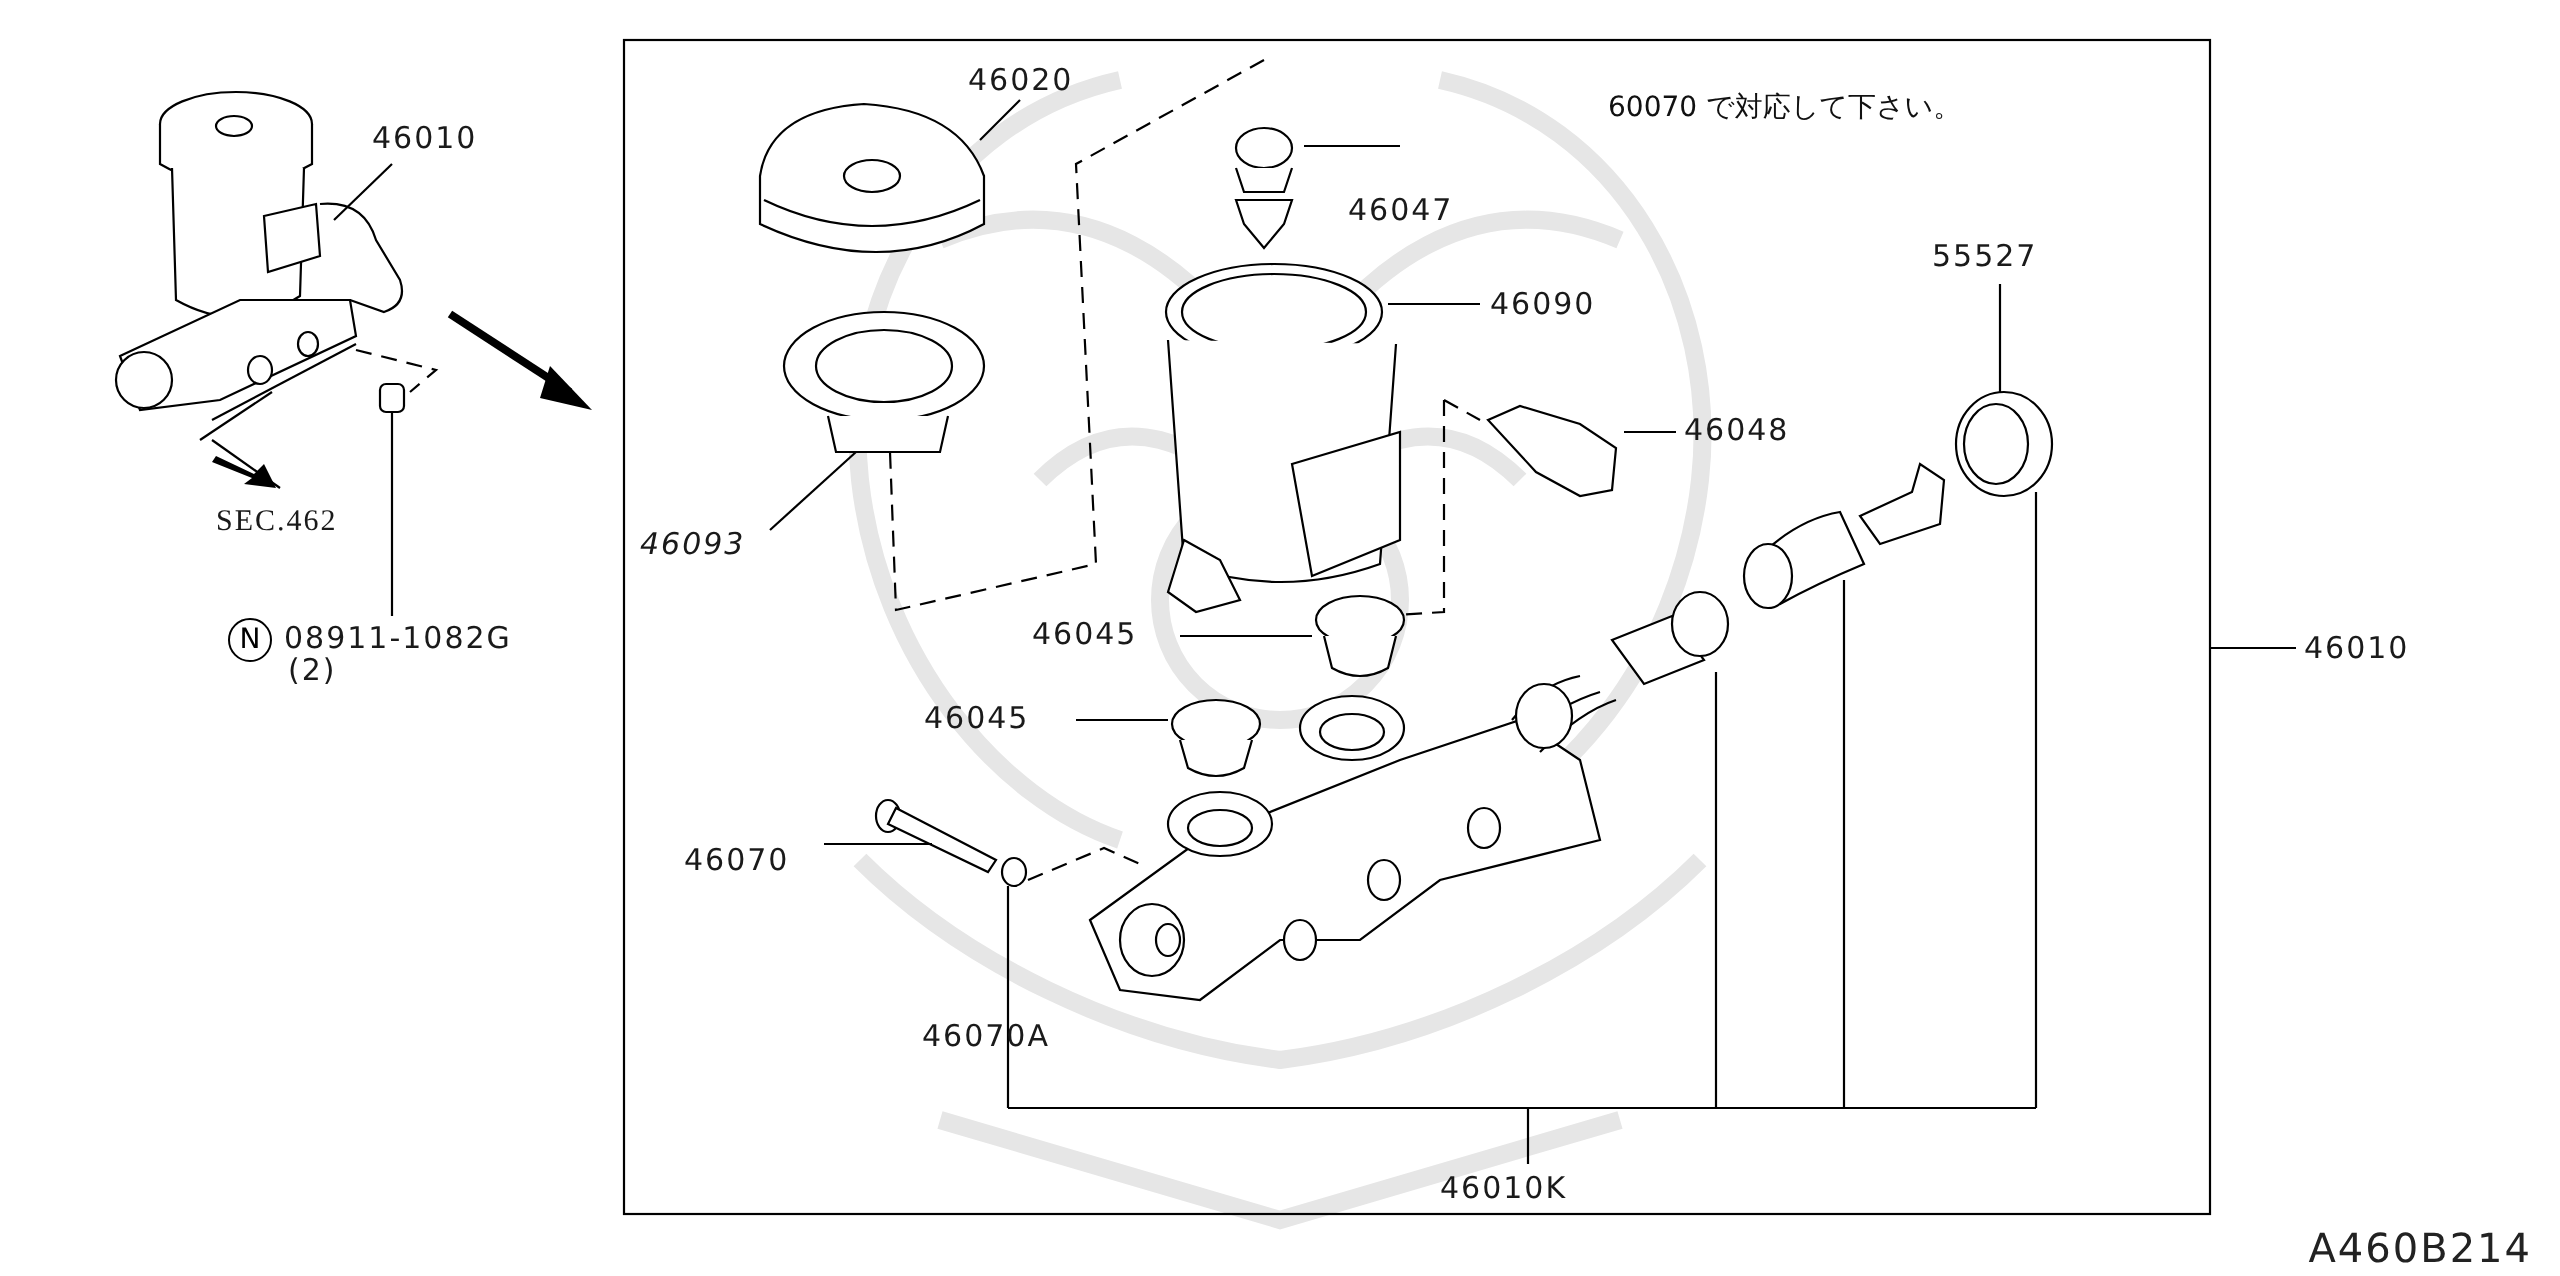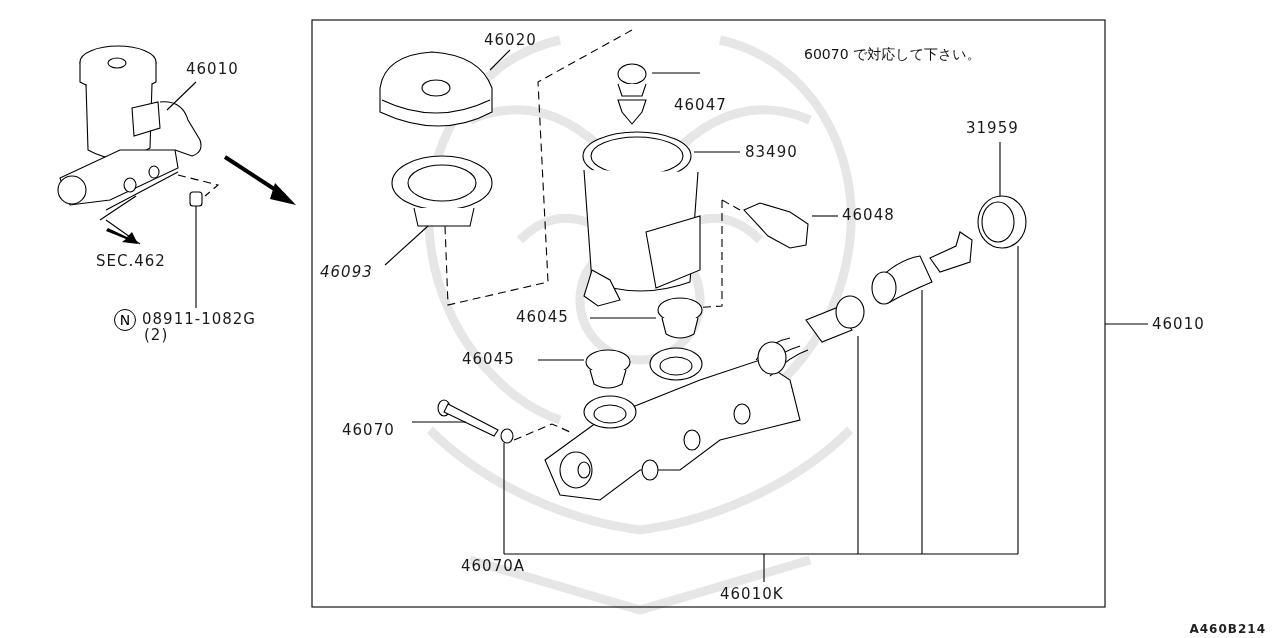--- a/index.html
+++ b/index.html
@@ -4,21 +4,21 @@
 <style>
   html, body { margin: 0; padding: 0; background: #ffffff; }
   body { width: 1280px; height: 638px; position: relative; overflow: hidden;
          font-family: "DejaVu Sans Mono", "Liberation Mono", monospace; color: #000; }
   #stage { position: absolute; left: 0; top: 0; width: 1280px; height: 638px; }
   .lbl { position: absolute; font-family: "DejaVu Sans", "Liberation Sans", sans-serif;
          font-size: 15px; letter-spacing: 1px; color: #1a1a1a; line-height: 1; white-space: nowrap; }
   .note { position: absolute; font-family: "DejaVu Sans", "Liberation Sans", sans-serif;
           font-size: 14px; color: #111; line-height: 1.2; white-space: nowrap; }
   .code { position: absolute; right: 14px; bottom: 2px; font-family: "DejaVu Sans", sans-serif;
-          font-size: 12px; letter-spacing: 1px; color: #222; font-weight: bold; }
+          font-size: 20px; letter-spacing: 1px; color: #222; }
   svg { position: absolute; left: 0; top: 0; }
   .ln { stroke: #000; stroke-width: 1.1; fill: none; }
   .part { stroke: #000; stroke-width: 1.1; fill: #fff; }
   .dash { stroke: #000; stroke-width: 1.1; fill: none; stroke-dasharray: 8 5; }
   .wm { stroke: #e6e6e6; stroke-width: 9; fill: none; }
   .circN { position: absolute; width: 20px; height: 20px; border: 1.3px solid #000; border-radius: 50%;
            text-align: center; line-height: 20px; font-size: 14px; font-family: "DejaVu Sans", sans-serif; }
 </style>
 </head>
 <body>
@@ -154,33 +154,33 @@
     <line class="ln" x1="504" y1="554" x2="1018" y2="554"></line>
     <line class="ln" x1="764" y1="554" x2="764" y2="582"></line>
   </g>
 
   <line class="ln" x1="1105" y1="324" x2="1148" y2="324"></line>
 </svg>
 
 <div class="note" style="left:804px;top:46px;">60070 で対応して下さい。</div>
 
 <div class="lbl" style="left:186px;top:62px;">46010</div>
-<div class="lbl" style="left:96px;top:254px;">SEC.462</div>
+<div class="lbl" style="left:108px;top:254px;font-family:Liberation Serif, serif;">SEC.462</div>
 <div class="circN" style="left:114px;top:309px;">N</div>
 <div class="lbl" style="left:142px;top:312px;">08911-1082G</div>
 <div class="lbl" style="left:144px;top:328px;font-size:15px;">(2)</div>
 
 <div class="lbl" style="left:484px;top:33px;">46020</div>
 <div class="lbl" style="left:674px;top:66px;margin-top:32px;">46047</div>
-<div class="lbl" style="left:745px;top:145px;">83490</div>
+<div class="lbl" style="left:745px;top:145px;">46090</div>
 <div class="lbl" style="left:842px;top:208px;">46048</div>
-<div class="lbl" style="left:966px;top:121px;">31959</div>
+<div class="lbl" style="left:966px;top:121px;">55527</div>
 <div class="lbl" style="left:320px;top:265px;font-style:italic;">46093</div>
 <div class="lbl" style="left:516px;top:310px;">46045</div>
 <div class="lbl" style="left:462px;top:352px;">46045</div>
 <div class="lbl" style="left:342px;top:423px;">46070</div>
-<div class="lbl" style="left:461px;top:511px;margin-top:48px;">46070A</div>
+<div class="lbl" style="left:461px;top:511px;">46070A</div>
 <div class="lbl" style="left:720px;top:587px;">46010K</div>
 <div class="lbl" style="left:1152px;top:317px;">46010</div>
 
 <div class="code">A460B214</div>
 
 </div>
 
 </body></html>

